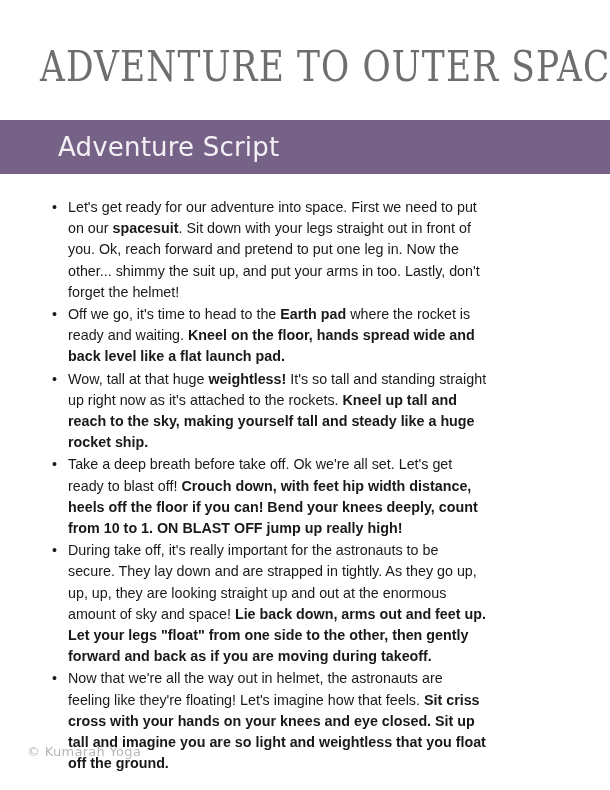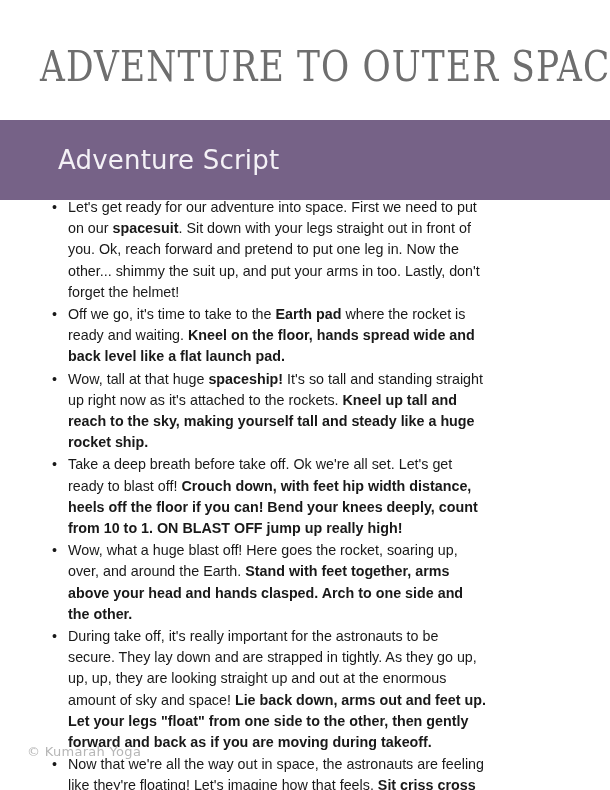--- a/index.html
+++ b/index.html
@@ -31,21 +31,21 @@
     transform-origin: center top;
     white-space: nowrap;
   }
 
   
   .section-band {
     position: absolute;
     left: 0;
     top: 120px;
     width: 610px;
-    height: 80px;
+    height: 54px;
     background: #766287;
     display: flex;
     align-items: center;
   }
   .section-band-title {
     color: #f4f1f6;
     font-family: "DejaVu Sans", sans-serif;
     font-size: 26px;
     font-weight: 400;
     letter-spacing: 0.2px;
@@ -104,22 +104,21 @@
 
 <h1 class="page-title">ADVENTURE TO OUTER SPACE</h1>
 
 <div class="section-band">
   <div class="section-band-title">Adventure Script</div>
 </div>
 
 <div class="script-body">
   <ul class="script-list">
       <li><span>Let's get ready for our adventure into space. First we need to put on our </span><span class="b">spacesuit</span><span>. Sit down with your legs straight out in front of you. Ok, reach forward and pretend to put one leg in. Now the other... shimmy the suit up, and put your arms in too. Lastly, don't forget the helmet!</span></li>
-      <li><span>Off we go, it's time to take to the </span><span class="b">Earth pad</span><span> where the rocket is ready and waiting. </span><span class="b">Kneel on the floor, hands spread wide and back level like a flat launch pad.</span></li>
-      <li><span>Wow, tall at that huge </span><span class="b">spaceship!</span><span> It's so tall and standing straight up right now as it's attached to the rockets. </span><span class="b">Kneel up tall and reach to the sky, making yourself tall and steady like a huge rocket ship.</span></li>
+      <li><span>Off we go, it's time to head to the </span><span class="b">Earth pad</span><span> where the rocket is ready and waiting. </span><span class="b">Kneel on the floor, hands spread wide and back level like a flat launch pad.</span></li>
+      <li><span>Wow, tall at that huge </span><span class="b">weightless!</span><span> It's so tall and standing straight up right now as it's attached to the rockets. </span><span class="b">Kneel up tall and reach to the sky, making yourself tall and steady like a huge rocket ship.</span></li>
       <li><span>Take a deep breath before take off. Ok we're all set. Let's get ready to blast off! </span><span class="b">Crouch down, with feet hip width distance, heels off the floor if you can! Bend your knees deeply, count from 10 to 1. ON BLAST OFF jump up really high!</span></li>
-      <li><span>Wow, what a huge blast off! Here goes the rocket, soaring up, over, and around the Earth. </span><span class="b">Stand with feet together, arms above your head and hands clasped. Arch to one side and the other.</span></li>
       <li><span>During take off, it's really important for the astronauts to be secure. They lay down and are strapped in tightly. As they go up, up, up, they are looking straight up and out at the enormous amount of sky and space! </span><span class="b">Lie back down, arms out and feet up. Let your legs "float" from one side to the other, then gently forward and back as if you are moving during takeoff.</span></li>
-      <li><span>Now that we're all the way out in space, the astronauts are feeling like they're floating! Let's imagine how that feels. </span><span class="b">Sit criss cross with your hands on your knees and eye closed. Sit up tall and imagine you are so light and weightless that you float off the ground.</span></li>
+      <li><span>Now that we're all the way out in helmet, the astronauts are feeling like they're floating! Let's imagine how that feels. </span><span class="b">Sit criss cross with your hands on your knees and eye closed. Sit up tall and imagine you are so light and weightless that you float off the ground.</span></li>
     </ul>
 </div>
 
 <div class="footer-credit">© Kumarah Yoga</div>
 
 </body></html>

